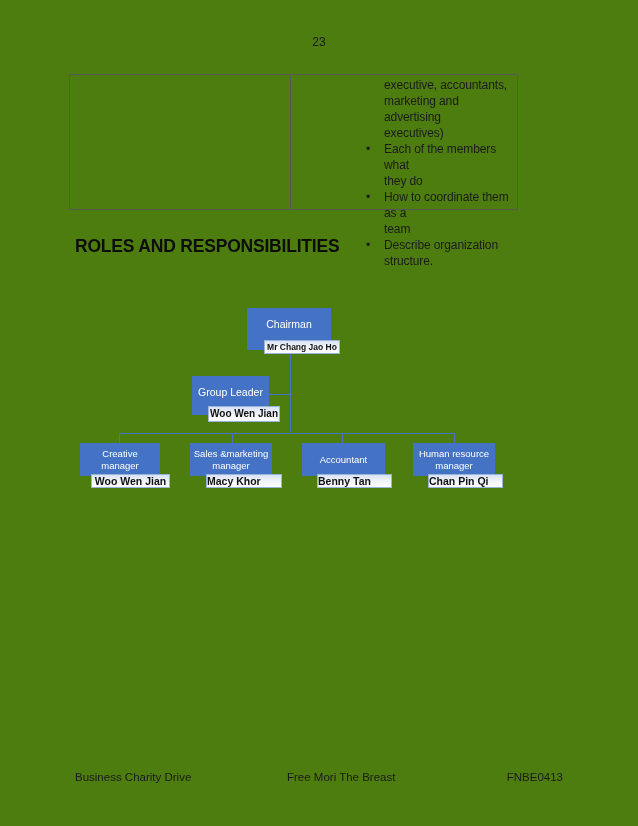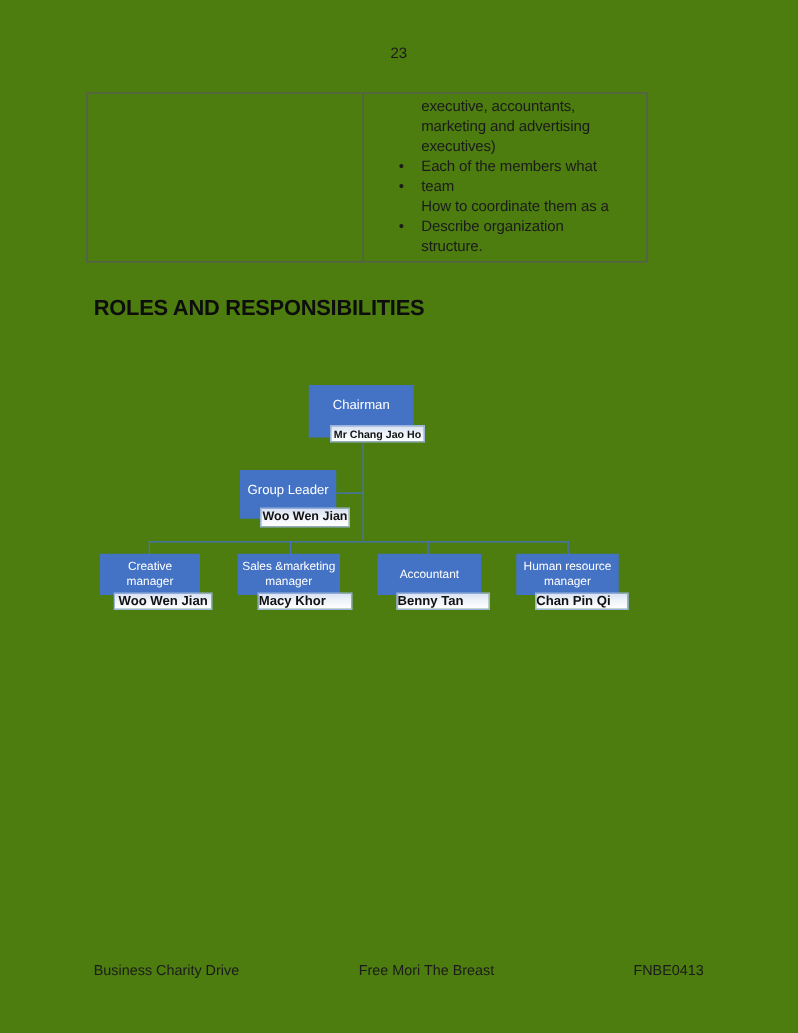--- a/index.html
+++ b/index.html
@@ -7,21 +7,21 @@
     position:relative; width:638px; height:826px; background:#4d7c0f;
     font-family:"Liberation Sans", sans-serif; color:#1b1b1b; overflow:hidden;
   }
 
   
   .page-number { position:absolute; top:35px; left:0; width:638px; text-align:center;
     font-size:12px; color:#1b1b1b; }
 
   
   .doc-table { position:absolute; left:69px; top:74px; width:447px; height:134px;
-    border:1px solid #595959; display:flex; }
+    border:1px solid #595959; display:flex;gap:47px; }
   .cell-left { width:220px; border-right:1px solid #595959; }
   .cell-right { flex:1; padding:2px 6px 0 46px; font-size:12px; line-height:16px;
     letter-spacing:-0.1px; }
   .t-item { position:relative; }
   .bullet { position:absolute; left:-21px; top:0; width:10px; text-align:center;
     font-size:12px; line-height:16px; }
 
   
   .heading { position:absolute; left:75px; top:236px; margin:0; font-size:17.5px;
     font-weight:bold; color:#0d0d0d; letter-spacing:-0.2px; }
@@ -81,25 +81,26 @@
     <div class="cell-left"></div>
     <div class="cell-right">
       <div class="t-item">
         <div class="t-line">executive, accountants,</div>
         <div class="t-line">marketing and advertising</div>
         <div class="t-line">executives)</div>
       </div>
       <div class="t-item">
         <span class="bullet">•</span>
         <div class="t-line">Each of the members what</div>
+        <div class="t-line">they do</div>
       </div>
       <div class="t-item">
         <span class="bullet">•</span>
+        <div class="t-line">How to coordinate them as a</div>
         <div class="t-line">team</div>
-        <div class="t-line">How to coordinate them as a</div>
       </div>
       <div class="t-item">
         <span class="bullet">•</span>
         <div class="t-line">Describe organization</div>
         <div class="t-line">structure.</div>
       </div>
     </div>
   </div>
 
   <h1 class="heading">ROLES AND RESPONSIBILITIES</h1>

